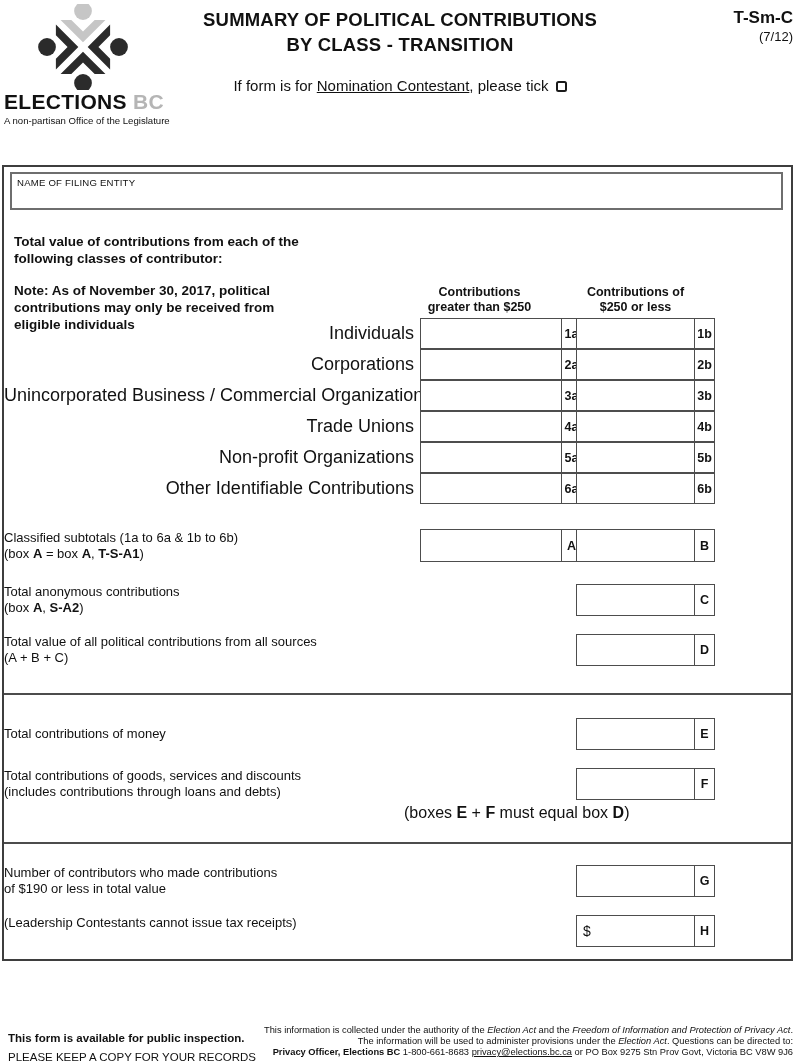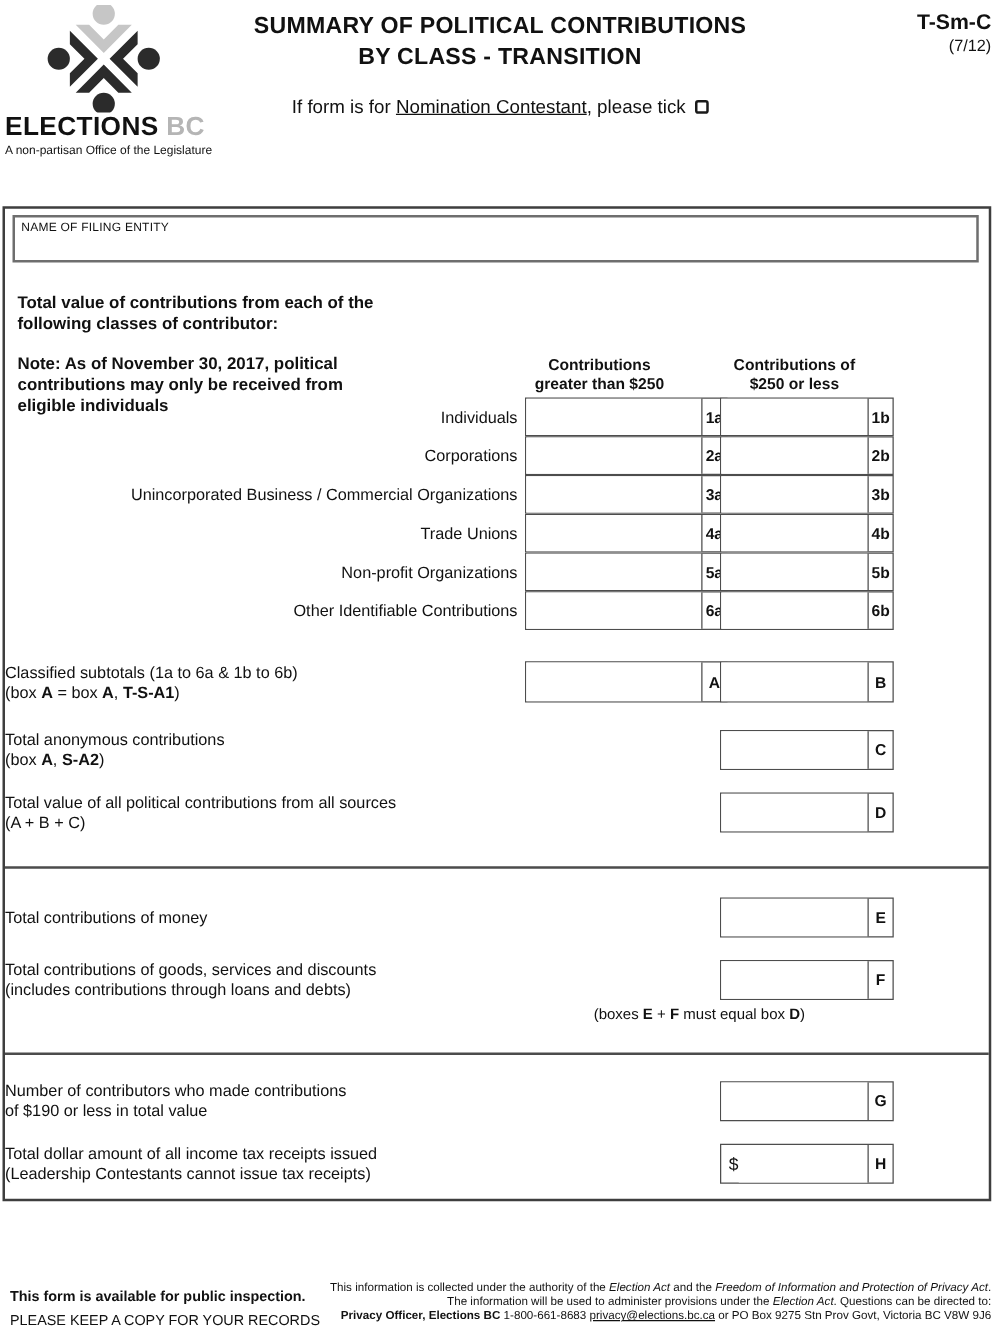--- a/index.html
+++ b/index.html
@@ -39,37 +39,37 @@
            font-size:13.5px; font-weight:bold; line-height:17px; }
   .note  { position:absolute; left:10px; top:115px; width:296px;
            font-size:13.5px; font-weight:bold; line-height:17px; }
 
   .colhead { position:absolute; top:118px; text-align:center; font-size:12.5px;
              font-weight:bold; line-height:15px; }
   .colhead-a { left:416px; width:119px; }
   .colhead-b { left:572px; width:119px; }
 
   .rlabel { position:absolute; left:0; width:410px; text-align:right;
-            font-size:13px; line-height:31px; white-space:nowrap; }
+            font-size:18px; line-height:31px; white-space:nowrap; }
   .mlabel { position:absolute; left:0; text-align:left; font-size:13px; line-height:16px; }
   .w410 { width:410px; } .w564 { width:564px; }
 
   .fbox { position:absolute; display:flex; height:31px; border:1.5px solid #4d4d4d; background:#fff; }
   .fbox-a { left:416px; width:162px; }
   .fbox-b { left:572px; width:139px; }
   .h32 { height:32px; } .h33 { height:33px; }
   .fbox input { flex:1; min-width:0; border:none; outline:none; padding:0 4px;
                 font:13px "Liberation Sans", sans-serif; }
   .fbox .tag { width:20px; border-left:1.5px solid #4d4d4d; display:flex; align-items:center;
                justify-content:center; font-weight:bold; font-size:12.5px; }
   .fbox .cur { display:flex; align-items:center; padding-left:6px; font-size:14px; }
 
   .b { font-weight:bold; }
-  .fnote { position:absolute; left:400px; top:637px; width:311px; text-align:center;
-           font-size:12px; }
+  .fnote { position:absolute; left:400px; top:637px; width:311px; text-align:left;
+           font-size:16px; }
 
   
   .foot-left { position:absolute; left:8px; top:1029px; font-size:11.5px; line-height:18.5px; }
   .foot-left .l1 { font-weight:bold; }
   .foot-right { position:absolute; right:7px; top:1025px; width:560px; text-align:right;
                 font-size:9.3px; line-height:11.2px; }
   .foot-right .i { font-style:italic; }
 </style>
 </head>
 <body>
@@ -249,21 +249,20 @@
     <div class="mlabel w564" style="top:698px">
       <div>Number of contributors who made contributions</div>
       <div>of $190 or less in total value</div>
     </div>
     <div class="fbox fbox-b h32" style="top:698px">
         <input value="" style="">
         <div class="tag">G</div>
       </div>
 
     <div class="mlabel w564" style="top:748px">
-      <div>Total dollar amount of all income tax receipts issued</div>
       <div>(Leadership Contestants cannot issue tax receipts)</div>
     </div>
     <div class="fbox fbox-b h32" style="top:748px">
         <div class="cur">$</div>
         <input value="" style="">
         <div class="tag">H</div>
       </div>
 
   </div>
 

